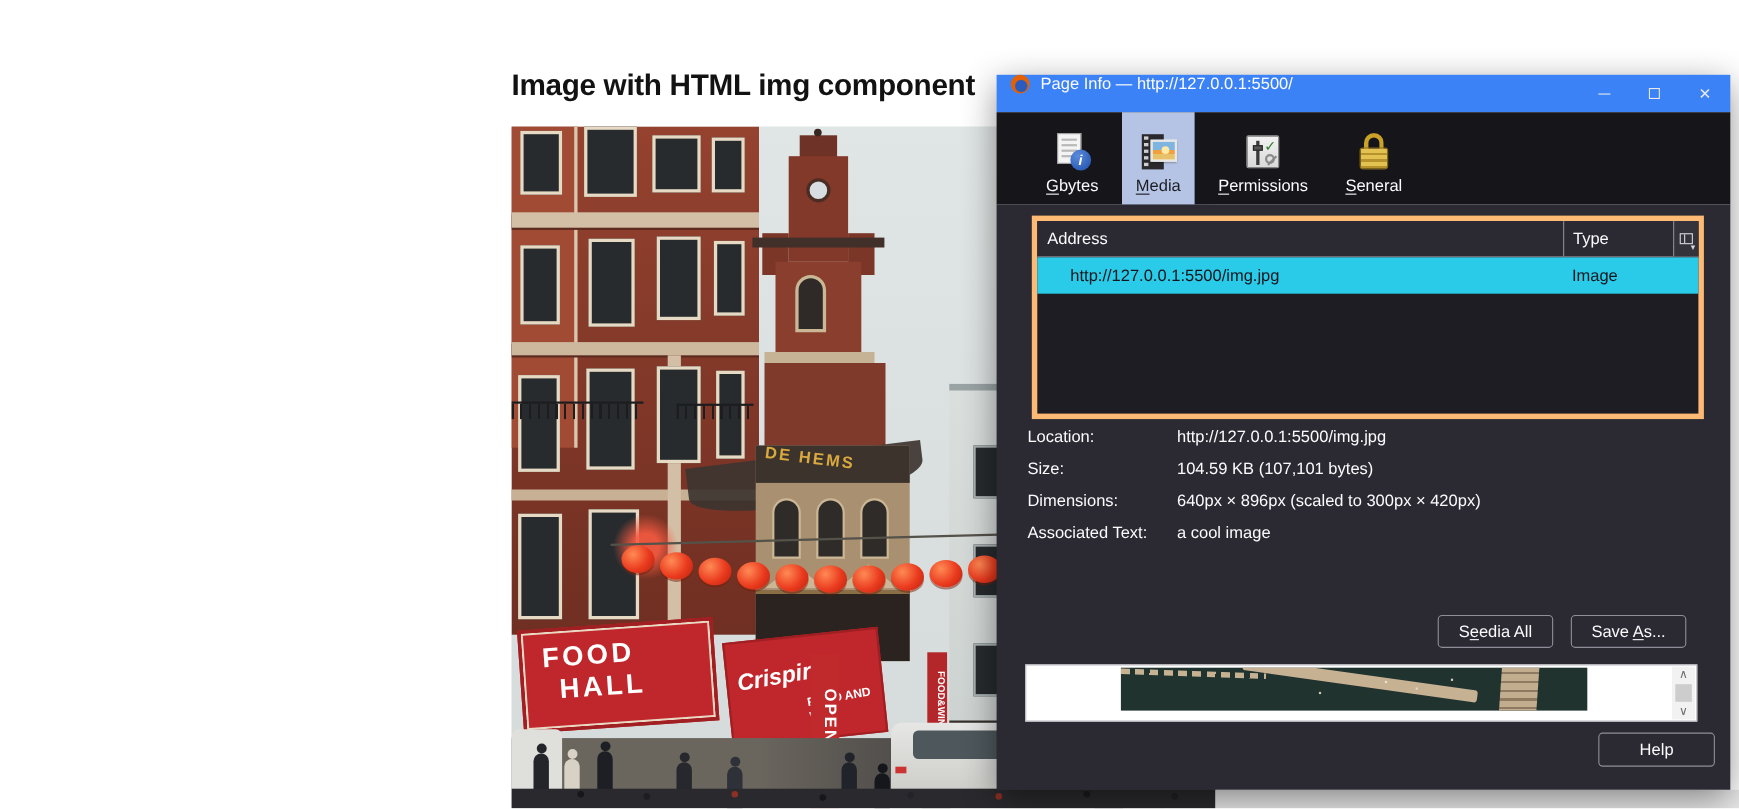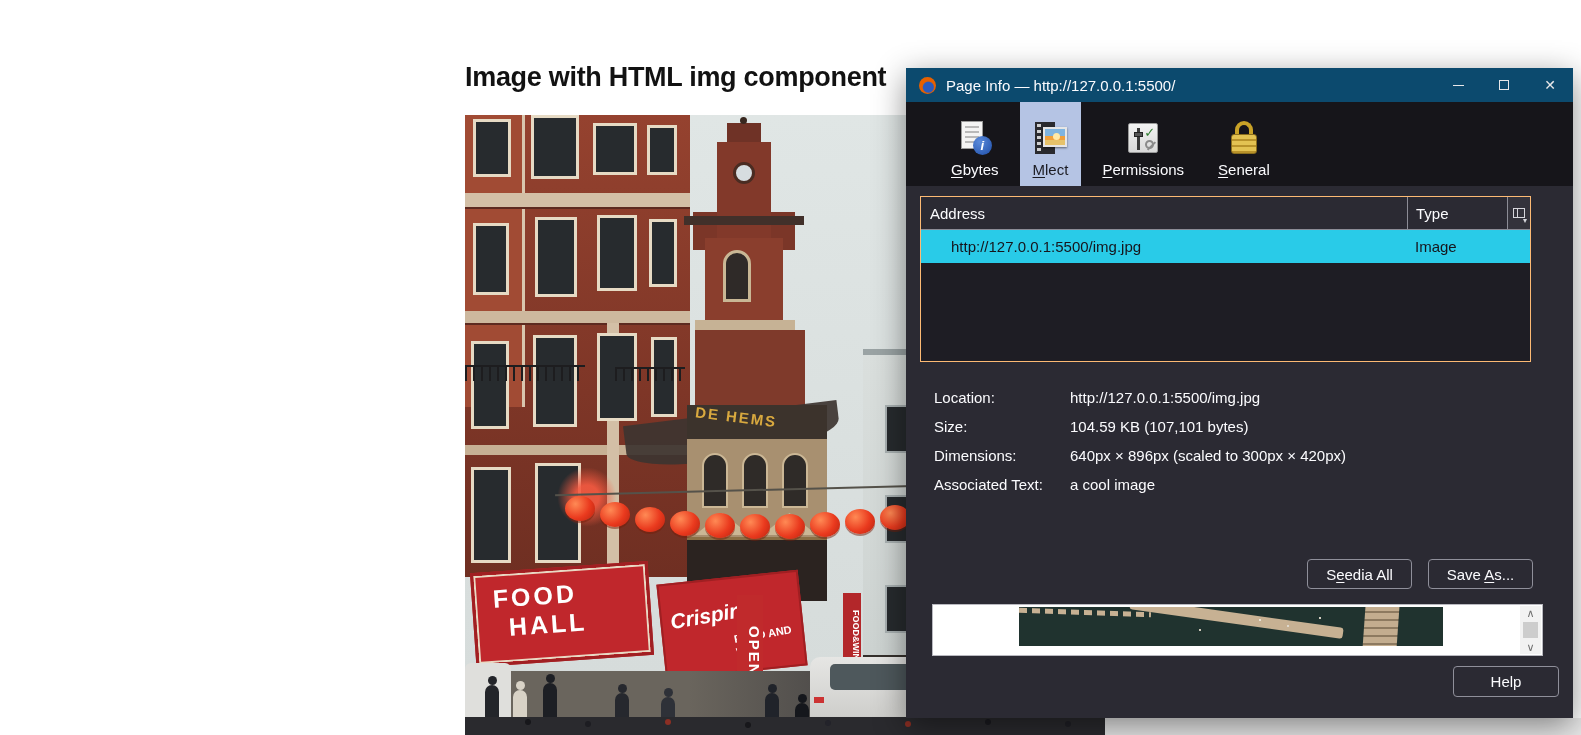--- a/index.html
+++ b/index.html
@@ -13,21 +13,21 @@
   .win{background:#272b2e;border:3px solid #e6dac4;}
   .lantern{width:30px;height:25px;border-radius:50%;background:radial-gradient(circle at 35% 32%,#ff8a55,#ea3a1e 55%,#b5220f);box-shadow:0 2px 0 rgba(120,30,10,.5);}
   .lantern.s{width:24px;height:20px;}
   .person{width:14px;height:40px;border-radius:7px 7px 0 0;}
   .person:before{content:"";position:absolute;left:3px;top:-9px;width:9px;height:9px;border-radius:50%;background:inherit;}
   .sign-red{background:#c0272c;color:#fff;}
   .gray-strip{position:absolute;left:1105px;top:718px;width:476px;height:17px;background:#e9e9e9;z-index:1;}
 
   
   .dialog{position:absolute;left:906px;top:68px;width:667px;height:650px;z-index:5;box-shadow:0 8px 30px rgba(0,0,0,.45);font-size:15px;color:#fbfbfe;}
-  .titlebar{position:absolute;left:0;top:0;right:0;height:34px;background:#0c4a6e;display:flex;align-items:center;}
+  .titlebar{position:absolute;left:0;top:0;right:0;height:34px;background:#3b82f6;display:flex;}
   .fx-icon{width:17px;height:17px;border-radius:50%;margin:0 10px 0 13px;background:radial-gradient(circle at 55% 60%,#2a5bbf 0 36%,#e66000 44% 72%,#ffb133 100%);}
   .title-text{flex:1;font-size:15px;color:#fbfbfe;white-space:nowrap;overflow:hidden;}
   .winbtn{width:46px;height:34px;display:flex;align-items:center;justify-content:center;color:#e8e8ea;font-size:14px;}
   .minbar{width:11px;height:1px;background:#e8e8ea;}
   .maxbox{width:10px;height:10px;border:1px solid #e8e8ea;}
   .tabstrip{position:absolute;left:0;top:34px;right:0;height:84px;background:#16151a;display:flex;align-items:stretch;padding-left:32px;gap:8px;}
   .tab{display:flex;flex-direction:column;align-items:center;justify-content:flex-end;padding:7px 13px 8px;color:#fbfbfe;}
   .tab.sel{background:#b5c4e4;color:#1b1b22;}
   .tab .ticon{width:34px;height:34px;position:relative;margin-bottom:6px;}
   .ak{text-decoration:underline;text-underline-offset:2px;}
@@ -43,21 +43,21 @@
   .ic-perm{position:absolute;left:2px;top:2px;width:30px;height:30px;background:linear-gradient(180deg,#f2f2f2,#d9d9d9);border:1px solid #9a9a9a;border-radius:2px;}
   .ic-perm .sl{position:absolute;left:8px;top:4px;width:3px;height:22px;background:#3a3a3a;}
   .ic-perm .kn{position:absolute;left:5px;top:8px;width:9px;height:5px;background:#555;border:1px solid #222;}
   .ic-perm .ck{position:absolute;right:2px;top:1px;color:#2f7d2f;font-size:13px;font-weight:bold;}
   .ic-perm .no{position:absolute;right:3px;bottom:3px;width:9px;height:9px;border:2px solid #8a8a8a;border-radius:50%;}
   .ic-perm .no:after{content:"";position:absolute;left:-1px;top:3px;width:11px;height:2px;background:#8a8a8a;transform:rotate(-45deg);}
   .ic-lock-sh{position:absolute;left:8px;top:0;width:18px;height:16px;border:4px solid #c9a227;border-bottom:none;border-radius:9px 9px 0 0;}
   .ic-lock-bd{position:absolute;left:4px;top:13px;width:26px;height:20px;border-radius:3px;background:repeating-linear-gradient(180deg,#e3c252 0 4px,#b8922a 4px 6px);border:1px solid #8a6d1d;}
 
   .dbody{position:absolute;left:0;top:118px;right:0;bottom:0;background:#2b2a33;}
-  .mtable{position:absolute;left:14px;top:10px;width:611px;height:166px;border:1px solid #fdba74;background:#1e1d24;}
+  .mtable{position:absolute;left:32px;top:10px;width:611px;height:185px;border:5px solid #fdba74;background:#1e1d24;}
   .mhead{display:flex;height:33px;border-bottom:1px solid #8c8c96;align-items:center;background:#2b2a33;}
   .mh-addr{flex:1;padding-left:9px;}
   .mh-type{width:100px;padding-left:8px;border-left:1px solid #8c8c96;align-self:stretch;display:flex;align-items:center;}
   .mh-pick{width:23px;align-self:stretch;border-left:1px solid #8c8c96;display:flex;align-items:center;justify-content:center;background:#34333c;}
   .pick-ic{position:relative;width:12px;height:10px;border:1px solid #d6d6dc;}
   .pick-ic:before{content:"";position:absolute;left:3px;top:0;bottom:0;width:1px;background:#d6d6dc;}
   .pick-ic:after{content:"▾";position:absolute;right:-3px;bottom:-8px;font-size:8px;color:#d6d6dc;}
   .mrow{display:flex;height:33px;align-items:center;background:#29cbe8;color:#16151c;}
   .mr-addr{flex:1;padding-left:30px;}
   .mr-type{width:123px;padding-left:8px;}
@@ -256,21 +256,21 @@
               <i style="top:8px"></i>
               <i style="top:14px"></i>
               <i style="top:20px"></i>
               <i style="top:26px"></i>
             </span>
           <span class="ic-shot">
               <b></b>
               <u></u>
             </span>
         </span>
-        <span><span></span><span class="ak">M</span><span>lect</span></span>
+        <span><span></span><span class="ak">M</span><span>edia</span></span>
       </div>
       <div class="tab">
         <span class="ticon">
           <span class="ic-perm">
               <span class="sl"></span>
               <span class="kn"></span>
               <span class="ck">✓</span>
               <span class="no"></span>
             </span>
         </span>

